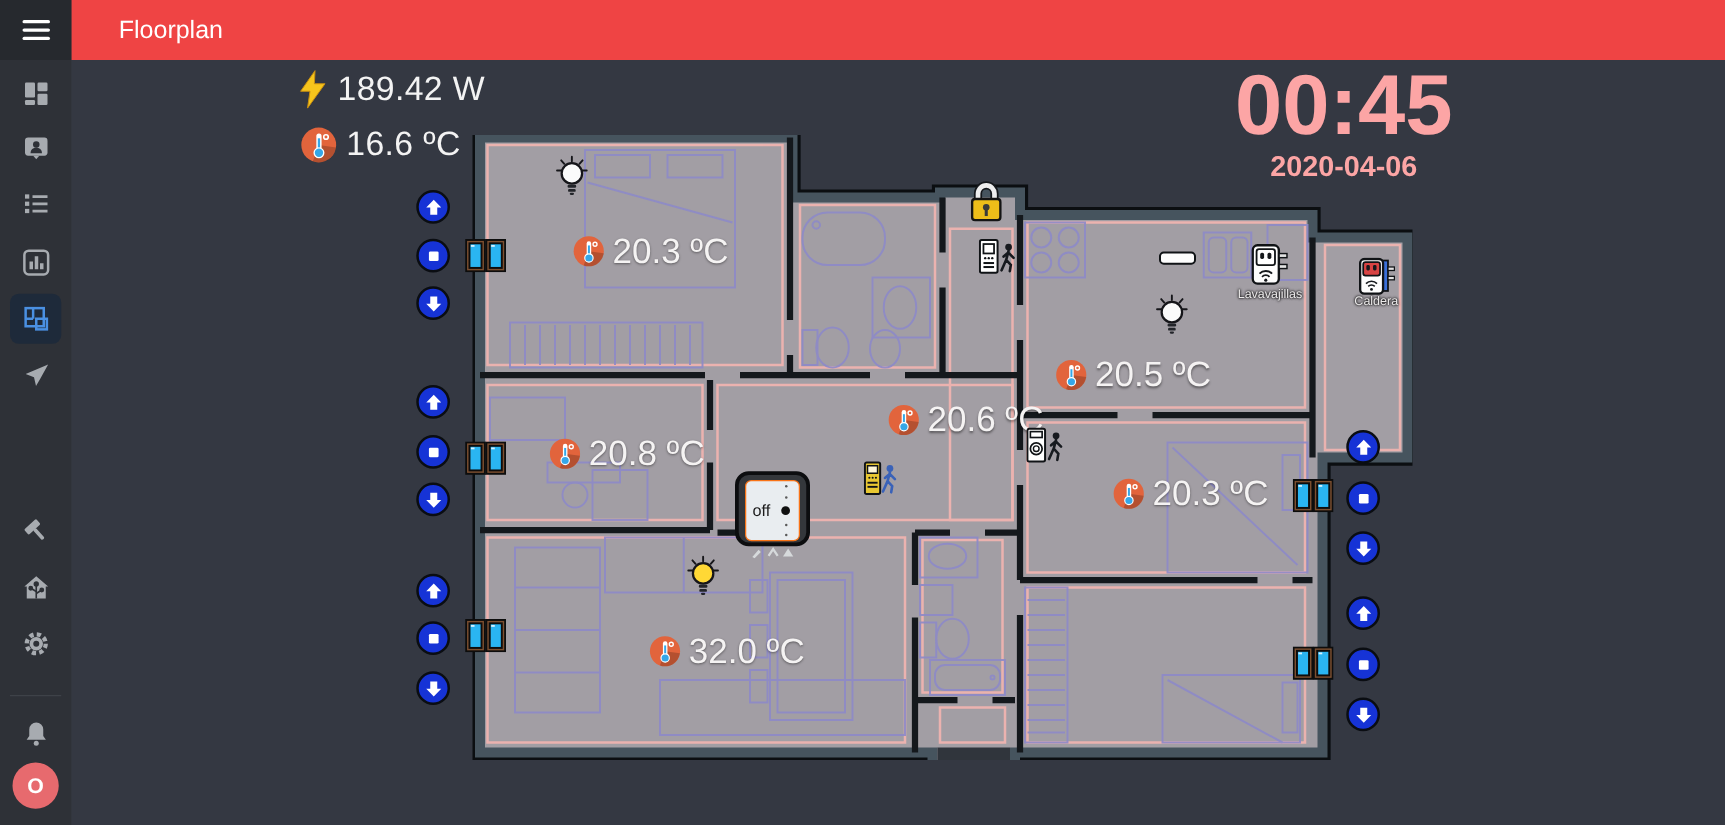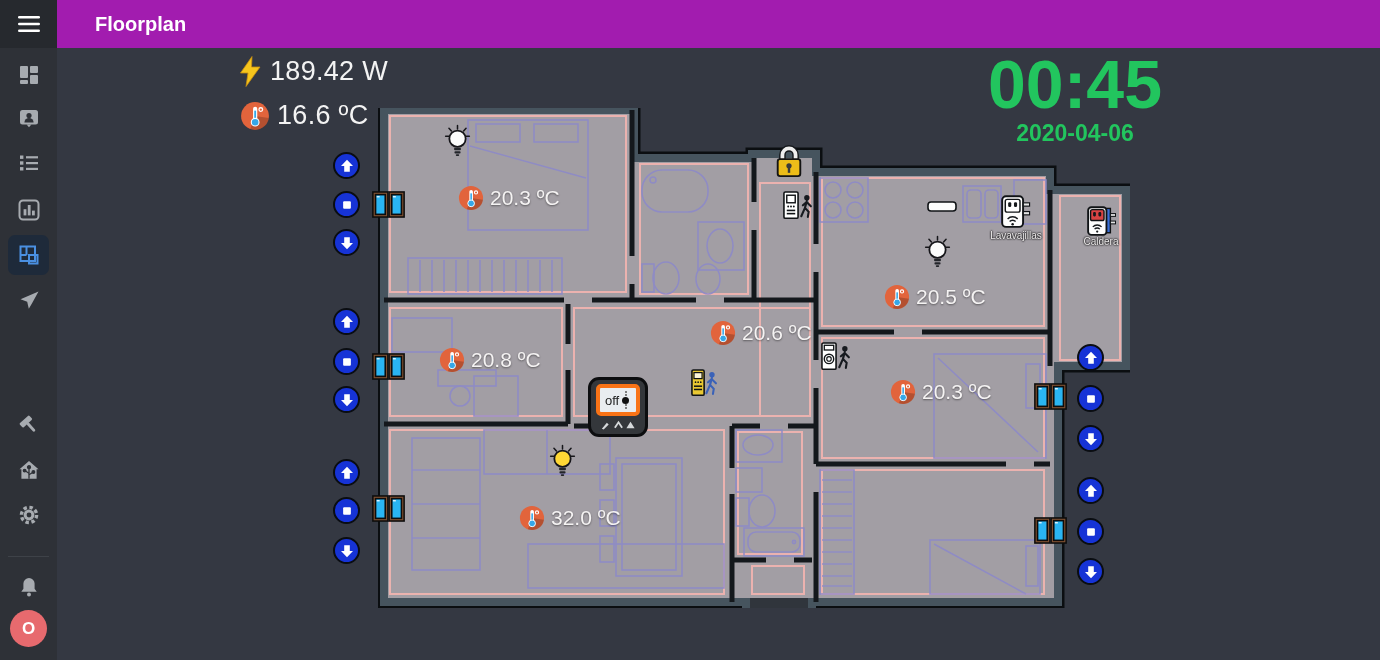--- a/index.html
+++ b/index.html
@@ -13,52 +13,52 @@
               display:flex;align-items:center;justify-content:center;cursor:pointer;}
   .side-item{position:absolute;left:0;width:57px;height:40px;display:flex;align-items:center;justify-content:center;cursor:pointer;}
   .side-item svg{display:block;}
   .active-box{position:absolute;left:8px;top:235px;width:41px;height:40px;background:#1e2a3a;border-radius:7px;}
   .side-divider{position:absolute;left:8px;top:556px;width:41px;height:1px;background:#3e4248;}
   .avatar{position:absolute;left:10px;top:610px;width:37px;height:37px;border-radius:50%;
           background:#e76a6e;color:#fff;font-size:17px;font-weight:700;
           display:flex;align-items:center;justify-content:center;cursor:pointer;}
 
   
-  .header{position:absolute;left:57px;top:0;width:1323px;height:48px;background:#a21caf;z-index:4;font-weight:bold;}
+  .header{position:absolute;left:57px;top:0;width:1323px;height:48px;background:#ef4444;z-index:4;}
   .header-title{position:absolute;left:38px;top:0;height:48px;line-height:48px;color:#fff;font-size:20px;}
 
   
   .status-row{position:absolute;display:flex;align-items:center;gap:7px;color:#f3f3f3;z-index:6;}
   .status-text{font-size:27px;letter-spacing:.3px;}
 
   
-  .clock{position:absolute;left:960px;top:50px;width:230px;text-align:center;color:#22c55e;z-index:6;}
+  .clock{position:absolute;left:960px;top:50px;width:230px;text-align:center;color:#fca5a5;z-index:6;}
   .clock-time{font-size:68px;font-weight:800;line-height:1.02;letter-spacing:0px;}
   .clock-date{font-size:23px;font-weight:700;margin-top:1px;}
 
   
   .plan{position:absolute;left:378px;top:108px;width:752px;height:500px;z-index:1;}
 
   
   .ov{position:absolute;z-index:3;}
   .bb{position:absolute;width:27px;height:27px;border-radius:50%;background:#1633d6;
       border:2px solid #0a0d12;display:flex;align-items:center;justify-content:center;
       padding:0;cursor:pointer;z-index:3;}
   .bb svg{width:16px;height:16px;display:block;}
   .temp-marker{position:absolute;display:flex;align-items:center;gap:6px;z-index:3;cursor:pointer;}
   .temp-marker svg{width:26px;height:26px;display:block;}
-  .temp-text{font-size:21px;color:#f5f3f3;text-shadow:0 1px 2px rgba(0,0,0,.45);white-space:nowrap;}
+  .temp-text{font-size:28px;color:#f5f3f3;text-shadow:0 1px 2px rgba(0,0,0,.45);white-space:nowrap;}
   .bulb-off{color:#fbfbfb;} .bulb-on{color:#ffd835;}
   .plug-label{position:absolute;z-index:3;font-size:10px;color:#eceaea;text-align:center;
               text-shadow:0 0 2px #000,0 0 2px #000;white-space:nowrap;}
 
   
   .thermostat{position:absolute;left:588px;top:377px;width:60px;height:60px;background:#34373b;
               border:3px solid #0c0d0f;border-radius:11px;padding:4px 5px 2px;z-index:3;cursor:pointer;}
-  .t-screen{height:32px;background:#e9edf0;border:4px solid #f97316;border-radius:5px;
+  .t-screen{height:49px;background:#e9edf0;border:1px solid #f97316;border-radius:5px;
             position:relative;display:flex;align-items:center;}
   .t-off{font-size:13px;color:#1c1c1c;margin-left:5px;}
   .t-slider{position:absolute;right:7px;top:3px;bottom:3px;display:flex;flex-direction:column;
             align-items:center;justify-content:space-between;}
   .t-dot{width:2px;height:2px;background:#5a5a5a;border-radius:50%;}
   .t-knob{width:7px;height:7px;background:#101010;border-radius:50%;}
   .t-keys{display:flex;justify-content:space-between;padding:4px 4px 0;}
   .t-keys svg{width:11px;height:10px;display:block;}
 </style>
 </head>
@@ -453,21 +453,21 @@
         <use href="#g-marker"></use>
       </svg>
     <span class="temp-text">20.8 ºC</span>
   </div>
   <div class="temp-marker" style="left:710px;top:320px">
     <svg viewBox="0 0 28 28">
         <use href="#g-marker"></use>
       </svg>
     <span class="temp-text">20.6 ºC</span>
   </div>
-  <div class="temp-marker" style="left:884px;top:284px">
+  <div class="temp-marker" style="left:844px;top:284px">
     <svg viewBox="0 0 28 28">
         <use href="#g-marker"></use>
       </svg>
     <span class="temp-text">20.5 ºC</span>
   </div>
   <div class="temp-marker" style="left:890px;top:379px">
     <svg viewBox="0 0 28 28">
         <use href="#g-marker"></use>
       </svg>
     <span class="temp-text">20.3 ºC</span>

